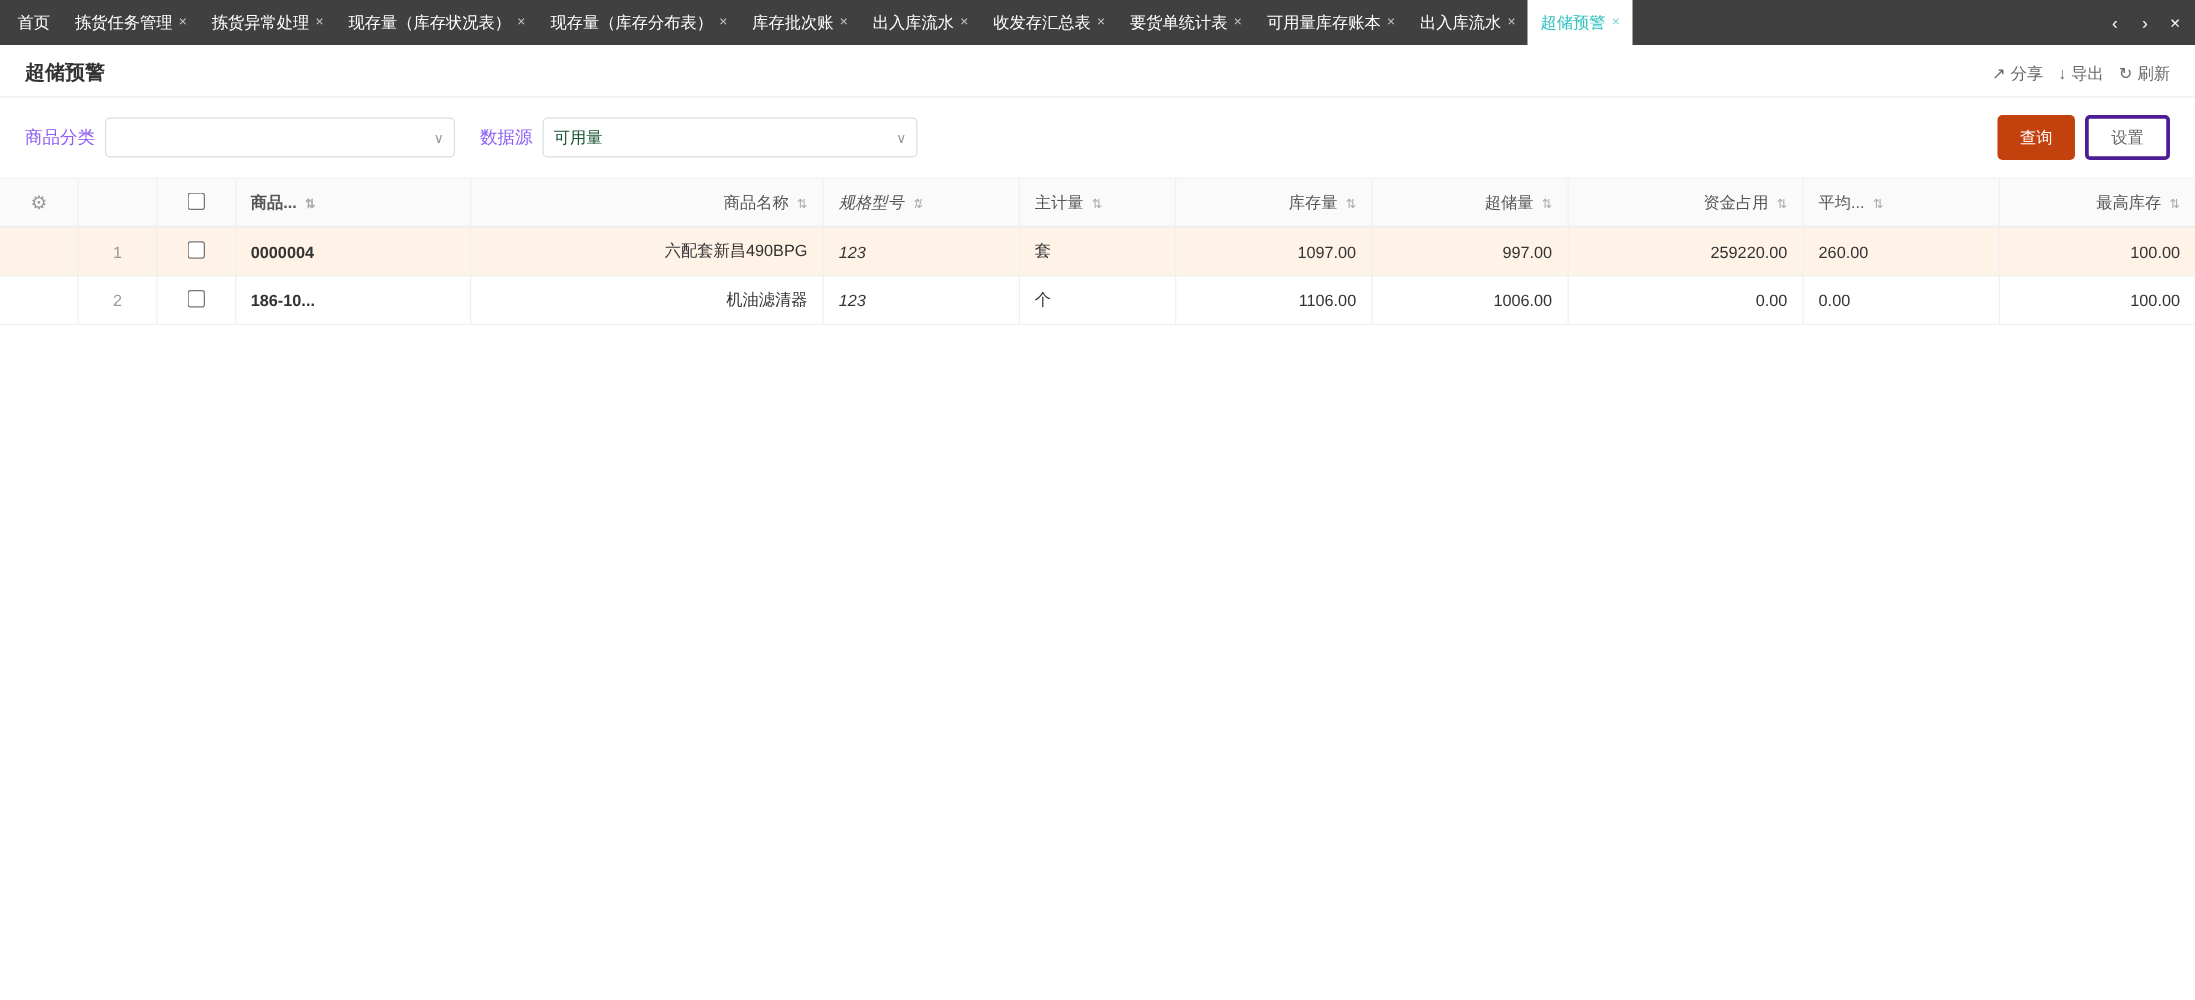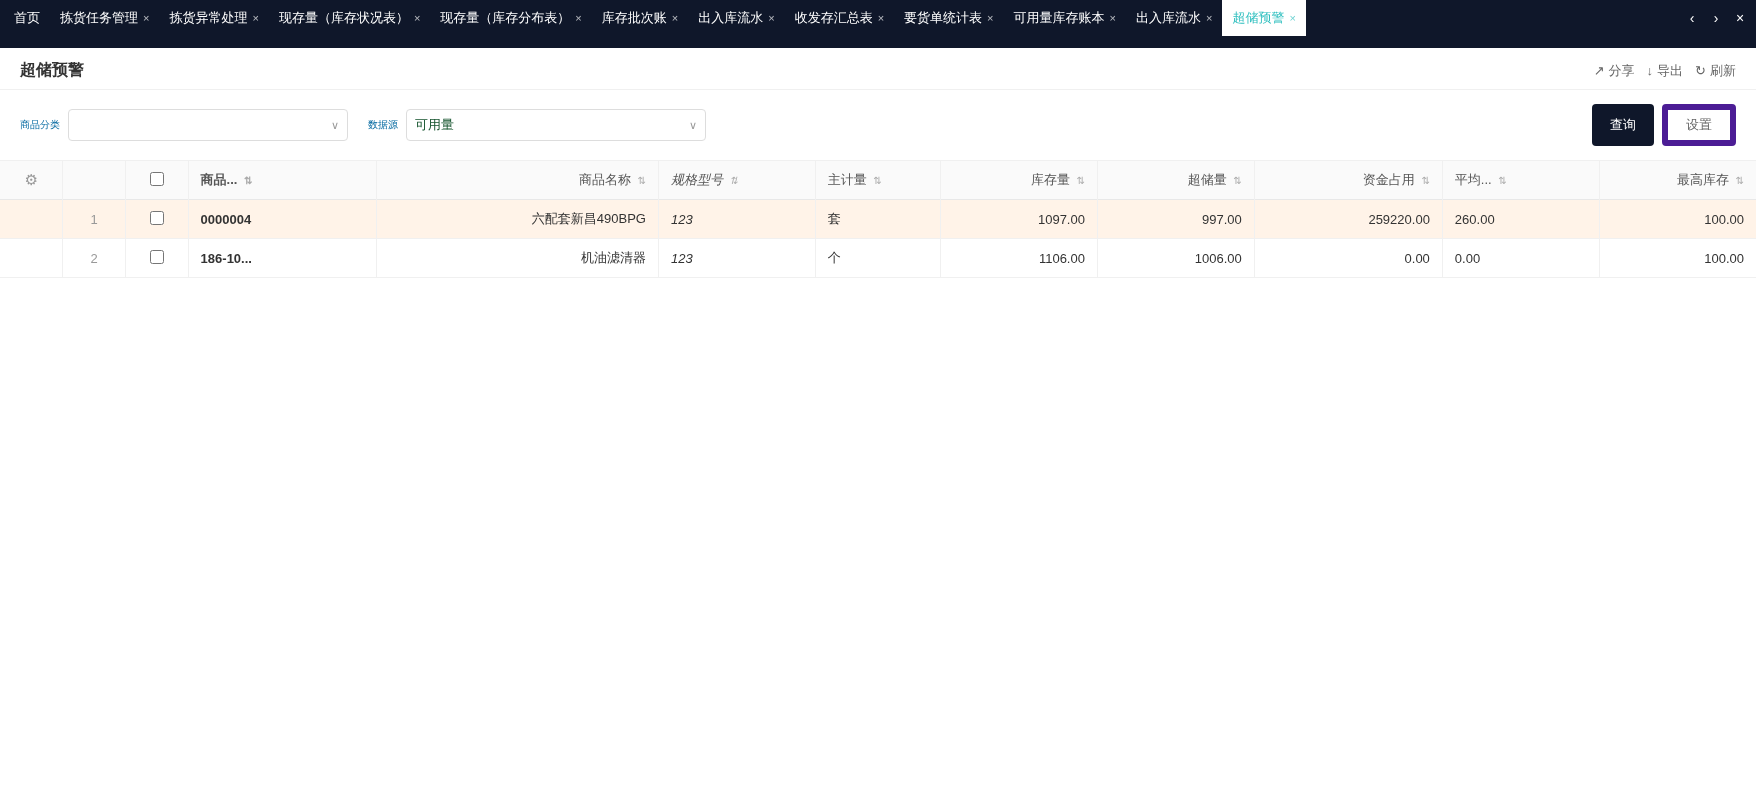--- a/index.html
+++ b/index.html
@@ -1,23 +1,23 @@
 <!DOCTYPE html>
 <html><head>
   <meta charset="utf-8">
   <style>
     * { box-sizing: border-box; margin: 0; padding: 0; }
     body { font-family: 'Microsoft YaHei', Arial, sans-serif; font-size: 13px; background: #f5f5f5; color: #333; }
 
     
     .nav-bar {
       display: flex;
-      align-items: flex-start;
-      background: #0f172a;
-      height: 48px;
+      align-items: flex-end;
+      background: #404040;
+      height: 36px;
       padding: 0 4px;
       overflow: hidden;
     }
     .nav-item {
       display: flex;
       align-items: center;
       padding: 0 10px;
       height: 36px;
       color: #fff;
       font-size: 13px;
@@ -95,22 +95,22 @@
       padding: 14px 20px;
       gap: 20px;
       border-bottom: 1px solid #f0f0f0;
     }
     .filter-group {
       display: flex;
       align-items: center;
       gap: 8px;
     }
     .filter-label {
-      color: #0369a1;
-      font-size: 10px;
+      color: #8b5cf6;
+      font-size: 14px;
       white-space: nowrap;
     }
     .filter-select {
       width: 280px;
       height: 32px;
       border: 1px solid #ddd;
       border-radius: 4px;
       padding: 0 8px;
       display: flex;
       align-items: center;
@@ -122,32 +122,32 @@
     }
     .filter-select .arrow { color: #999; font-size: 11px; }
     .filter-select-value { color: #14532d; }
 
     .filter-actions {
       margin-left: auto;
       display: flex;
       gap: 8px;
     }
     .btn-query {
-      background: #0f172a;
+      background: #c2410c;
       color: #fff;
       border: none;
       border-radius: 4px;
       padding: 6px 18px;
       cursor: pointer;
       font-size: 13px;
     }
     .btn-settings {
       background: #fff;
       color: #666;
-      border: 6px solid #4c1d95;
+      border: 3px solid #4c1d95;
       border-radius: 4px;
       padding: 6px 18px;
       cursor: pointer;
       font-size: 13px;
     }
 
     
     .table-container {
       padding: 0 0;
     }

